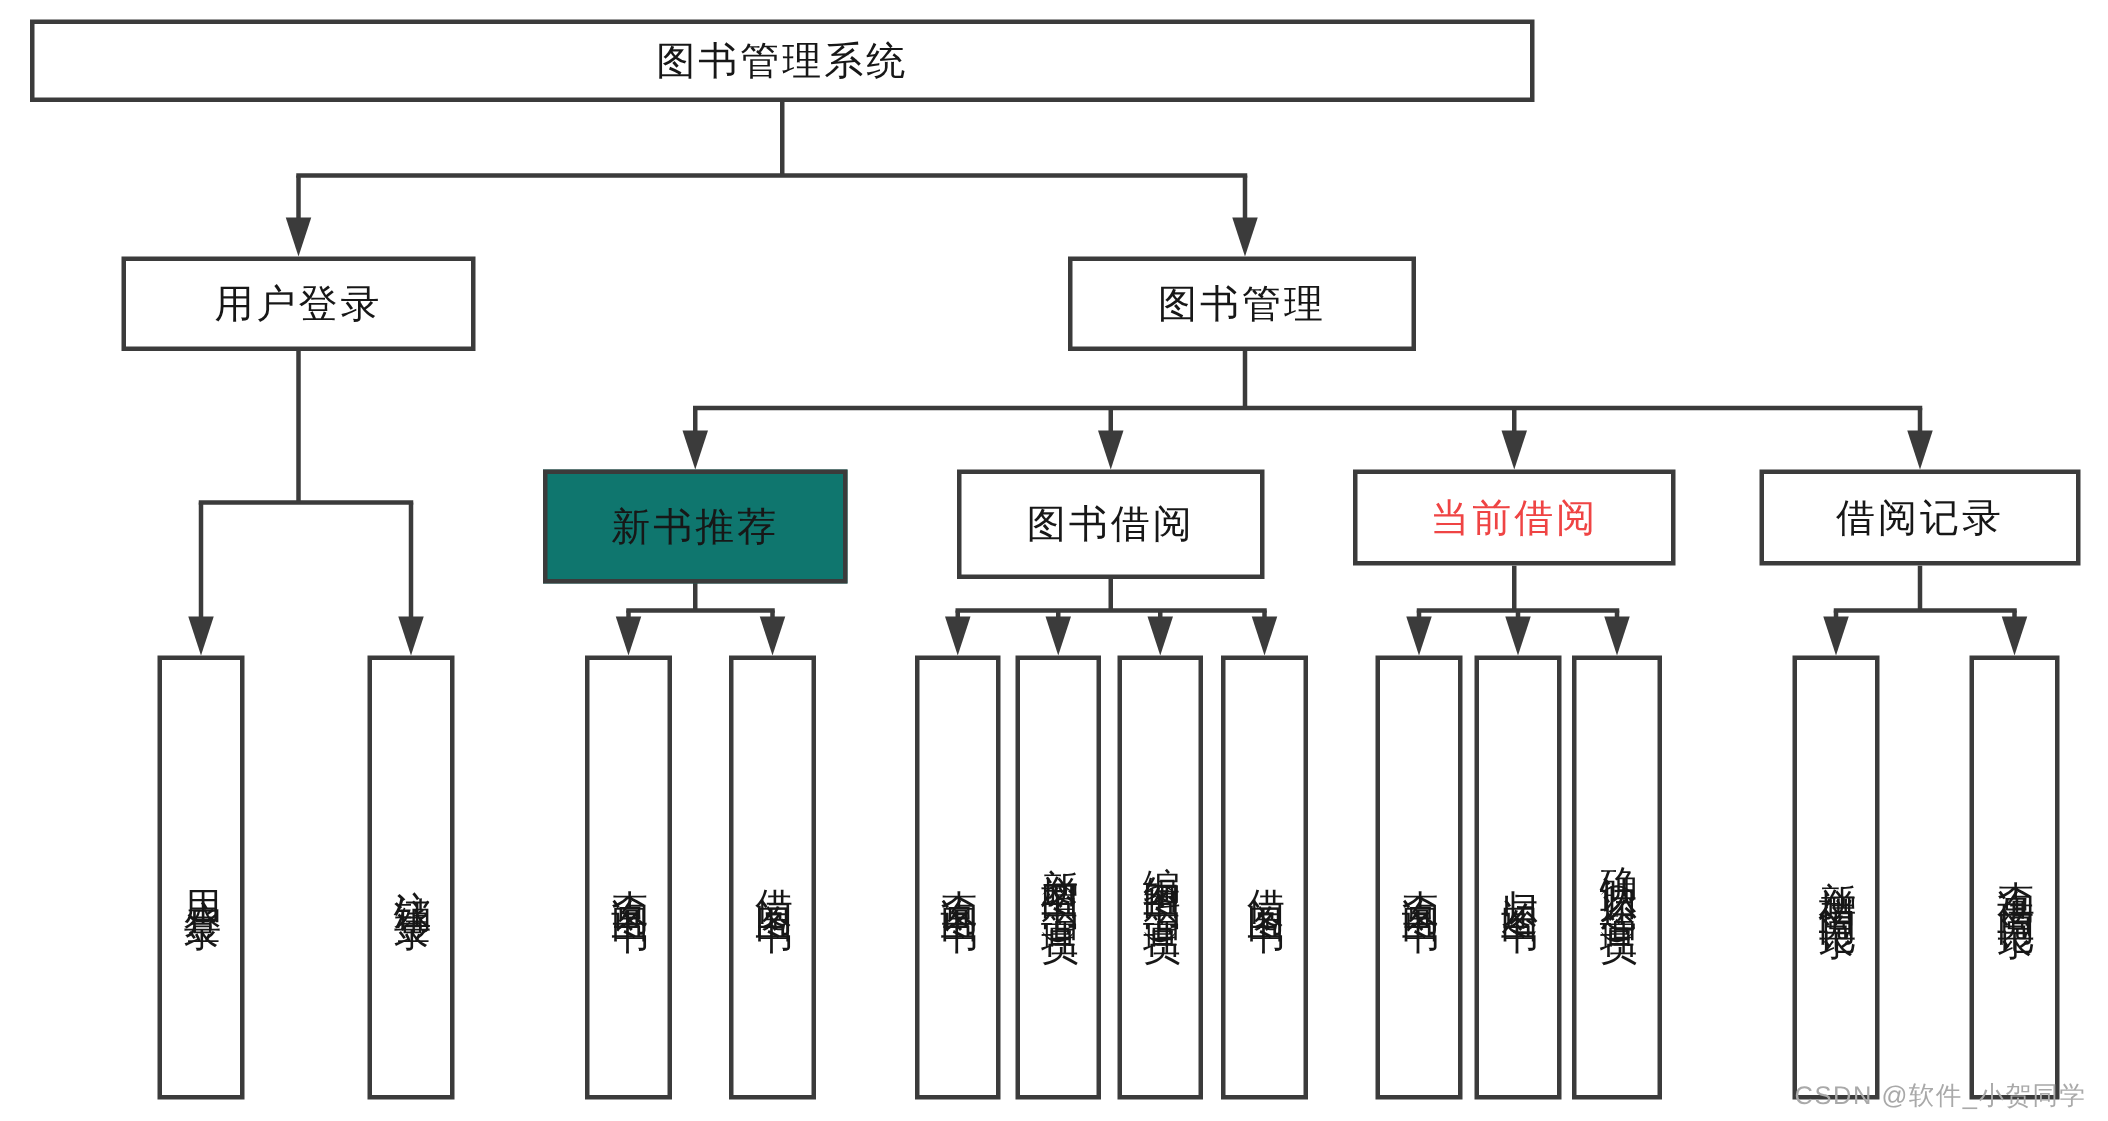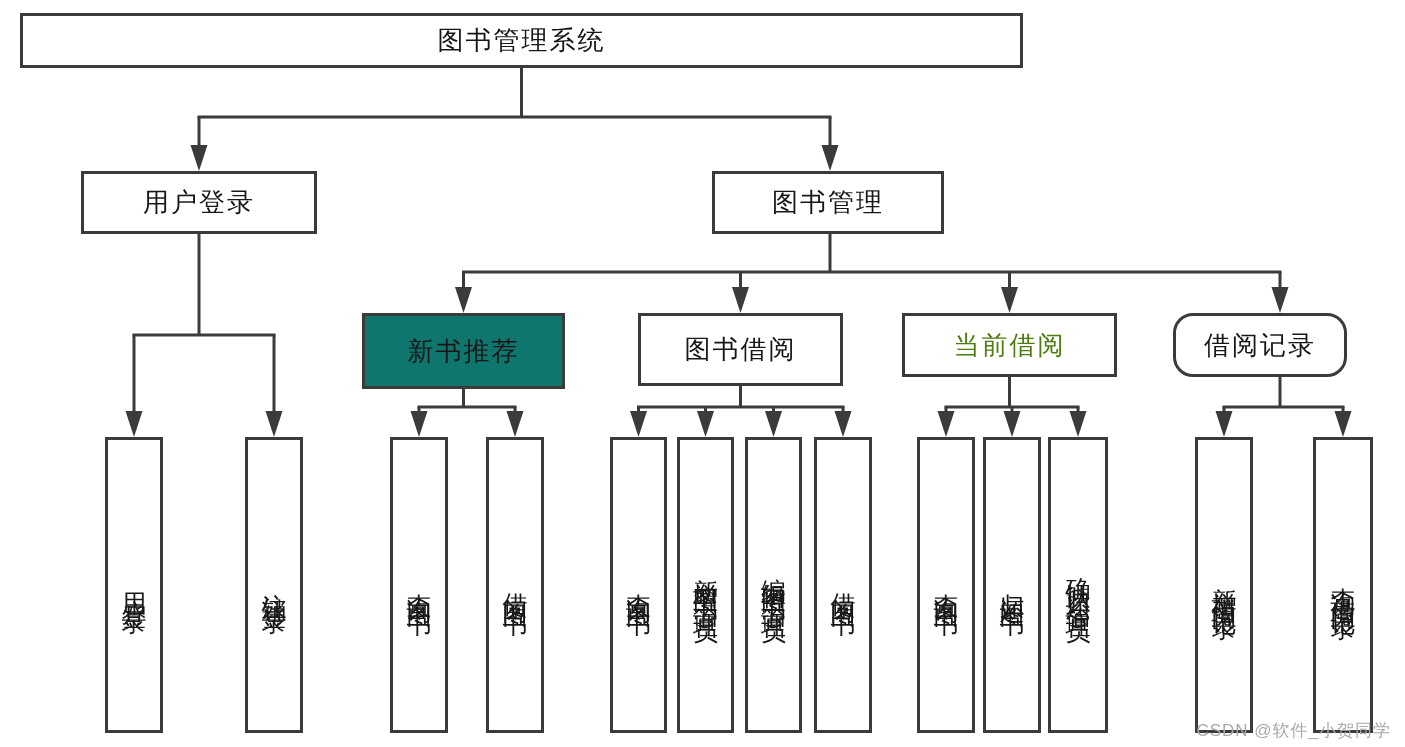--- a/index.html
+++ b/index.html
@@ -104,24 +104,24 @@
       </div>
       <div class="node h" style="left: 712px; top: 171px; width: 232px; height: 63px; border-color: rgb(59, 59, 59); background: rgb(255, 255, 255); color: rgb(23, 23, 23);">
         <span class="label">图书管理</span>
       </div>
       <div class="node h" style="left: 362px; top: 313px; width: 203px; height: 76px; border-color: rgb(59, 59, 59); background: #0f766e; color: rgb(23, 23, 23);">
         <span class="label">新书推荐</span>
       </div>
       <div class="node h" style="left: 638px; top: 313px; width: 205px; height: 73px; border-color: rgb(59, 59, 59); background: rgb(255, 255, 255); color: rgb(23, 23, 23);">
         <span class="label">图书借阅</span>
       </div>
-      <div class="node h" style="left: 902px; top: 313px; width: 215px; height: 64px; border-color: rgb(59, 59, 59); background: rgb(255, 255, 255); color: #4d7c0f; align-items: center;">
+      <div class="node h" style="left: 902px; top: 313px; width: 215px; height: 64px; border-color: rgb(59, 59, 59); background: rgb(255, 255, 255); color: #ef4444; align-items: center;">
         <span class="label">当前借阅</span>
       </div>
-      <div class="node h" style="left: 1173px; top: 313px; width: 174px; height: 64px; border-color: rgb(59, 59, 59); background: rgb(255, 255, 255); color: rgb(23, 23, 23); border-radius: 20px;">
+      <div class="node h" style="left: 1173px; top: 313px; width: 214px; height: 64px; border-color: rgb(59, 59, 59); background: rgb(255, 255, 255); color: rgb(23, 23, 23);">
         <span class="label">借阅记录</span>
       </div>
       <div class="node v" style="left: 105px; top: 437px; width: 58px; height: 296px; border-color: rgb(59, 59, 59); background: rgb(255, 255, 255); color: rgb(23, 23, 23);">
         <span class="label">用户登录</span>
       </div>
       <div class="node v" style="left: 245px; top: 437px; width: 58px; height: 296px; border-color: rgb(59, 59, 59); background: rgb(255, 255, 255); color: rgb(23, 23, 23);">
         <span class="label">注销登录</span>
       </div>
       <div class="node v" style="left: 390px; top: 437px; width: 58px; height: 296px; border-color: rgb(59, 59, 59); background: rgb(255, 255, 255); color: rgb(23, 23, 23);">
         <span class="label">查询图书</span>

